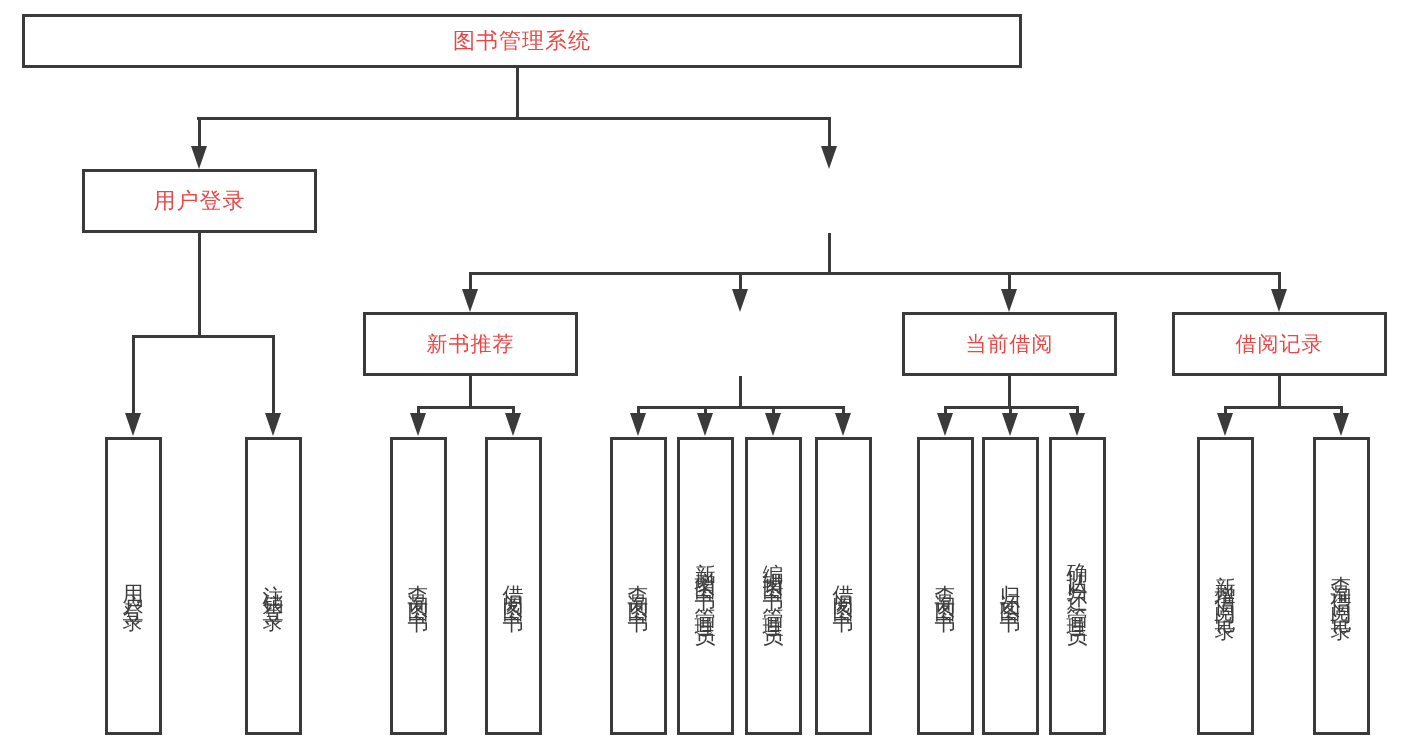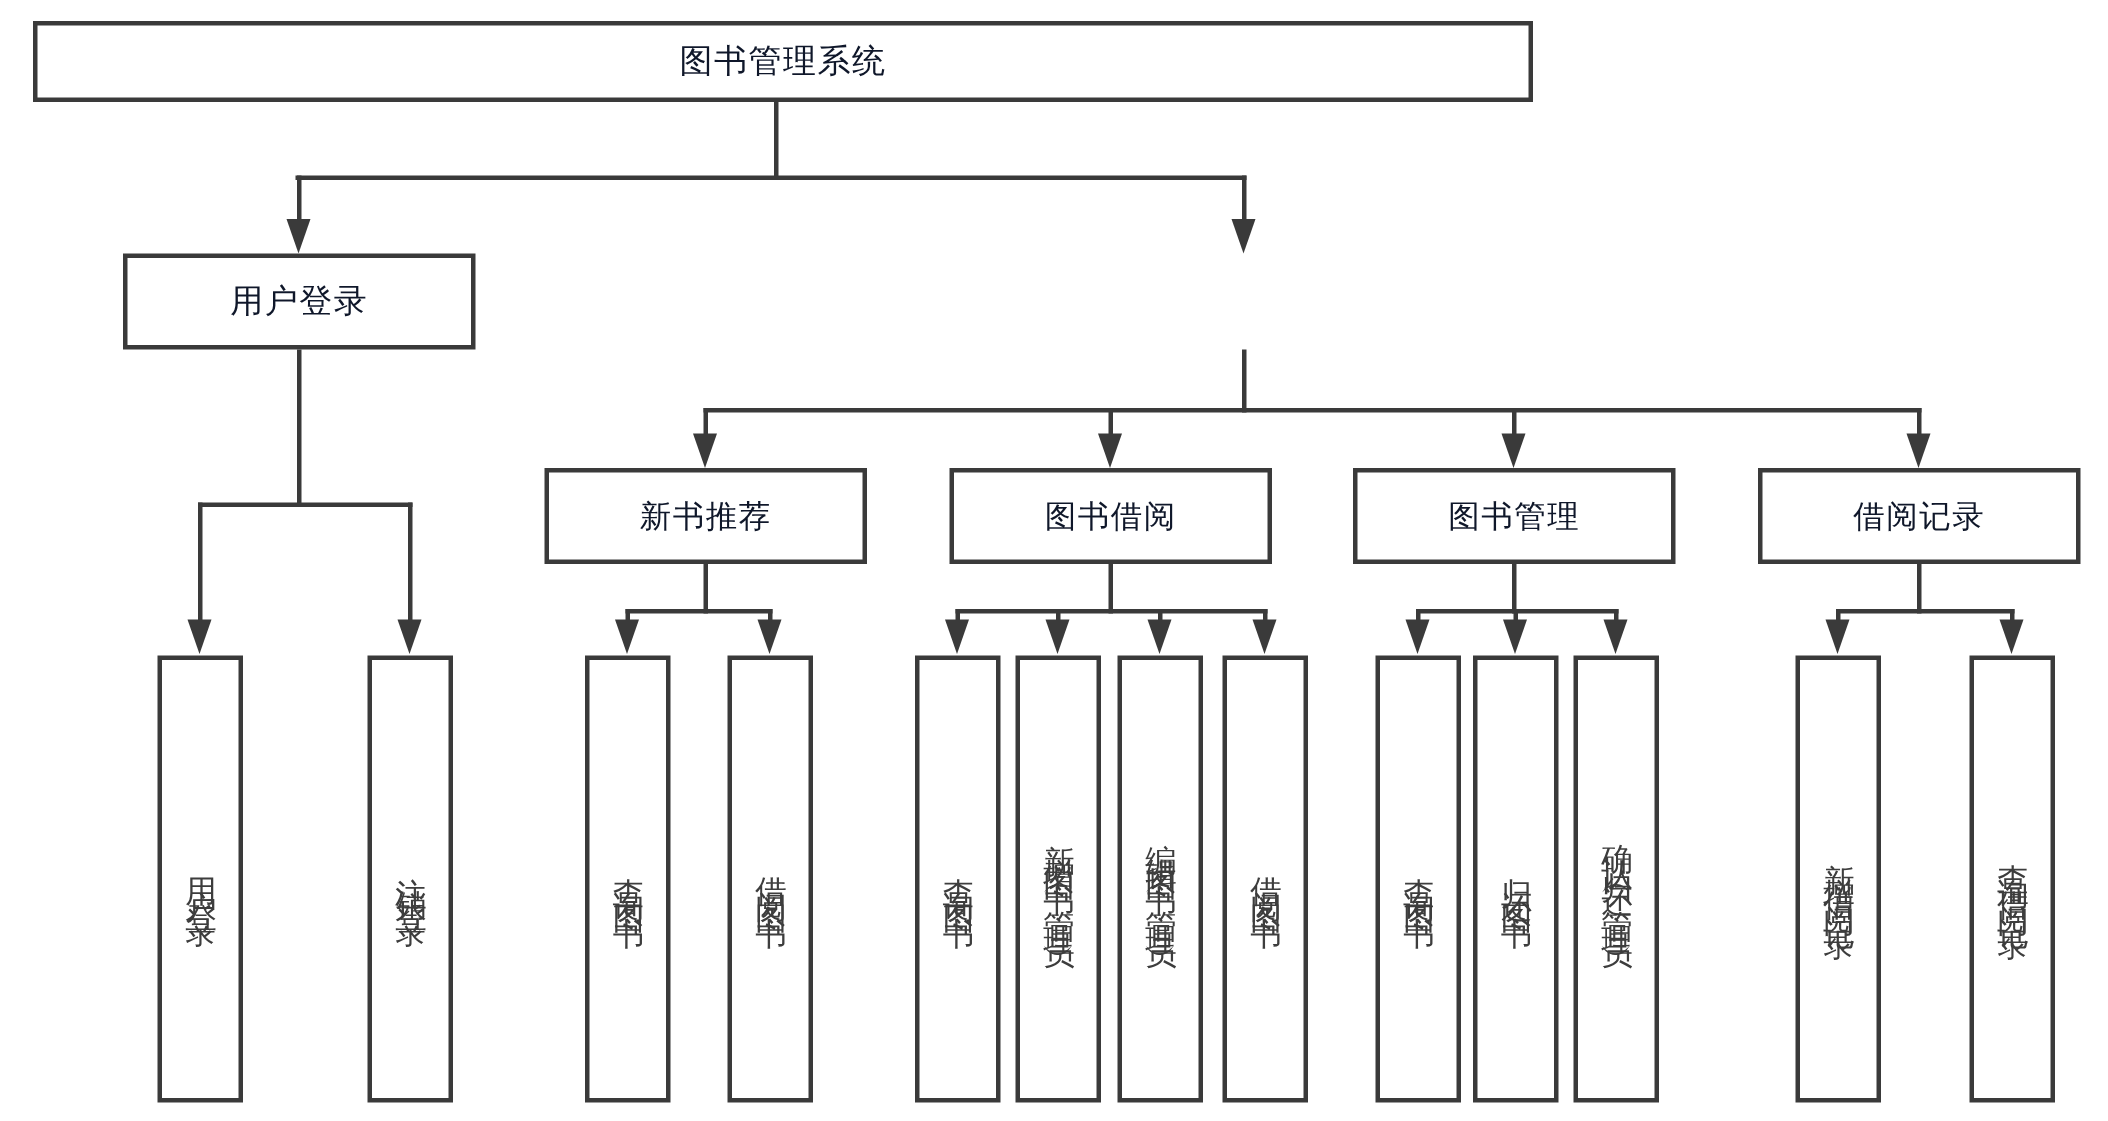--- a/index.html
+++ b/index.html
@@ -3,21 +3,21 @@
 <meta charset="utf-8">
 <style>
   html,body{margin:0;padding:0;background:#ffffff;}
   body{width:1405px;height:747px;position:relative;overflow:hidden;
        font-family:"Liberation Sans","DejaVu Sans",sans-serif;}
   #canvas{position:absolute;left:0;top:0;width:1405px;height:747px;background:#ffffff;}
 
   
   .node{position:absolute;border:3px solid #3a3a3a;background:#ffffff;
         display:flex;align-items:center;justify-content:center;
-        color:#0f172a;font-size:22px;letter-spacing:1px;box-sizing:border-box;}
+        color:#ef4444;font-size:22px;letter-spacing:1px;box-sizing:border-box;}
   .root{left:22px;top:14px;width:1000px;height:54px;}
   .lvl2{height:64px;width:235px;top:169px;}
   .lvl3{height:64px;width:215px;top:312px;font-size:21px;}
   .leaf{position:absolute;top:437px;width:57px;height:298px;border:3px solid #3a3a3a;
         background:#ffffff;display:flex;align-items:center;justify-content:center;
         box-sizing:border-box;}
   .leaf span{writing-mode:vertical-rl;text-orientation:mixed;color:#3d3d3d;
         font-size:21px;letter-spacing:9px;line-height:1;white-space:nowrap;}
 
   
@@ -65,25 +65,22 @@
   <i class="vline" style="left:739px;top:272px;height:20px"></i>
   <i class="arr" style="left:732px;top:289px"></i>
   <i class="vline" style="left:1008px;top:272px;height:20px"></i>
   <i class="arr" style="left:1001px;top:289px"></i>
   <i class="vline" style="left:1278px;top:272px;height:20px"></i>
   <i class="arr" style="left:1271px;top:289px"></i>
 
   <div class="node lvl3" style="left:363px;font-family:Liberation Mono, monospace;">
     <span>新书推荐</span>
   </div>
-  <div class="node lvl3" style="left:633px;">
-    <span>图书借阅</span>
-  </div>
   <div class="node lvl3" style="left:902px;">
-    <span>图书管理</span>
+    <span>当前借阅</span>
   </div>
   <div class="node lvl3" style="left:1172px;">
     <span>借阅记录</span>
   </div>
 
   <i class="vline" style="left:469px;top:376px;height:33px"></i>
   <i class="hline" style="left:417px;top:406px;width:98px"></i>
   <i class="vline" style="left:417px;top:406px;height:12px"></i>
   <i class="arr" style="left:410px;top:413px"></i>
   <i class="vline" style="left:512px;top:406px;height:12px"></i>

